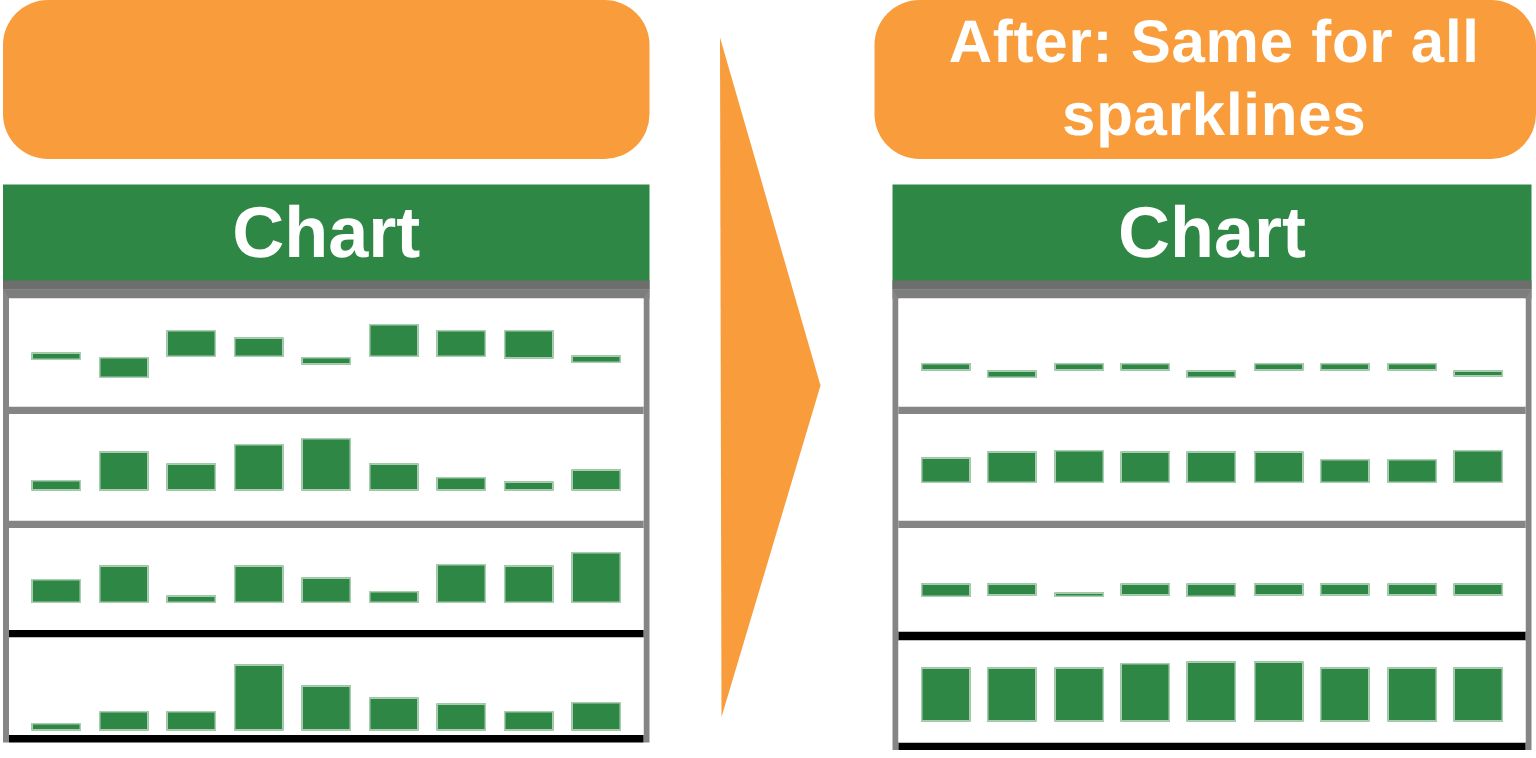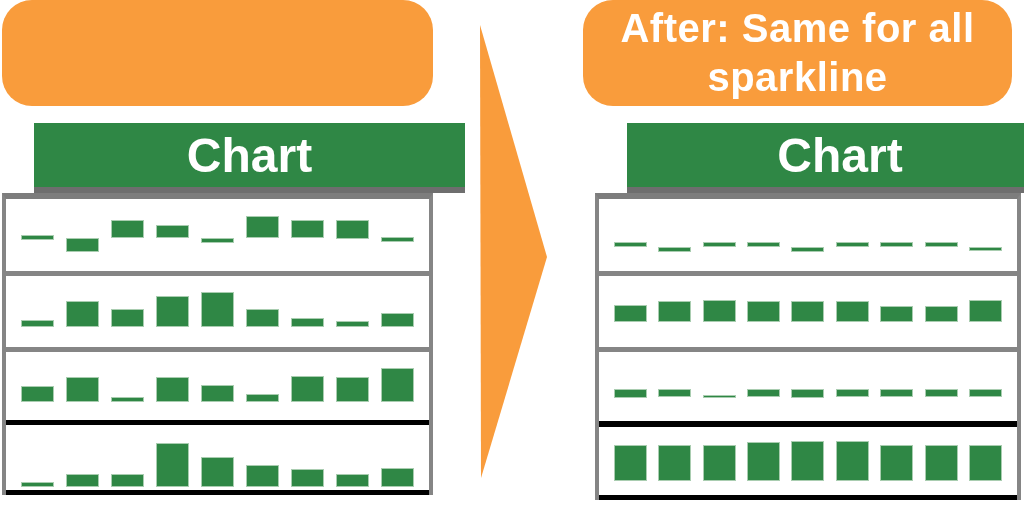--- a/index.html
+++ b/index.html
@@ -11,27 +11,27 @@
   .panel.left  { left:2px;   width:431px; }
   .panel.right { left:595px; width:426px; }
 
   .badge {
     position:absolute; top:0; height:106px; left:0; width:100%;
     background:var(--orange); border-radius:30px;
     color:#ffffff; font-weight:bold; font-size:40px; line-height:49px;
     text-align:center; display:flex; flex-direction:column; justify-content:center;
     letter-spacing:0.5px;
   }
-  .panel.right .badge { left:-12px; width:429px; }
+  .panel.right .badge { left:-12px; width:429px;padding-left:12px; }
 
   .chart-header {
     position:absolute; top:123px; left:0; width:100%; height:64px;
     background:var(--green); border-bottom:6px solid #6e6e6e;
     color:#ffffff; font-weight:bold; font-size:48px;
-    display:flex; align-items:center; justify-content:center;margin-left:32px;
+    display:flex; align-items:center; justify-content:center;
   }
 
   .tbody {
     position:absolute; top:193px; left:0; width:100%;
     border-left:4px solid var(--gray); border-right:4px solid var(--gray);
     border-top:6px solid #7d7d7d;
     box-sizing:border-box;
   }
   .srow { position:relative; display:flex; padding:0 9px; background:#ffffff; }
   .slot { flex:1; display:flex; justify-content:center; align-items:flex-start; }
@@ -177,21 +177,21 @@
       </div>
   </div>
 
   <svg class="arrow" width="1024" height="505" viewBox="0 0 1024 505" style="position:absolute;left:0;top:0;pointer-events:none;">
     <polygon points="480,25 547,257 481,478" fill="#F99C3C"></polygon>
   </svg>
 
   <div class="panel right">
     <div class="badge">
       <div>After: Same for all</div>
-      <div>sparkline</div>
+      <div>sparklines</div>
     </div>
     <div class="chart-header">
       <span>Chart</span>
     </div>
     <div class="tbody">
         <div class="srow" style="height: 72px;">
           <div class="slot">
             <div class="bar" style="margin-top: 43px; height: 5px;"></div>
           </div>
           <div class="slot">

